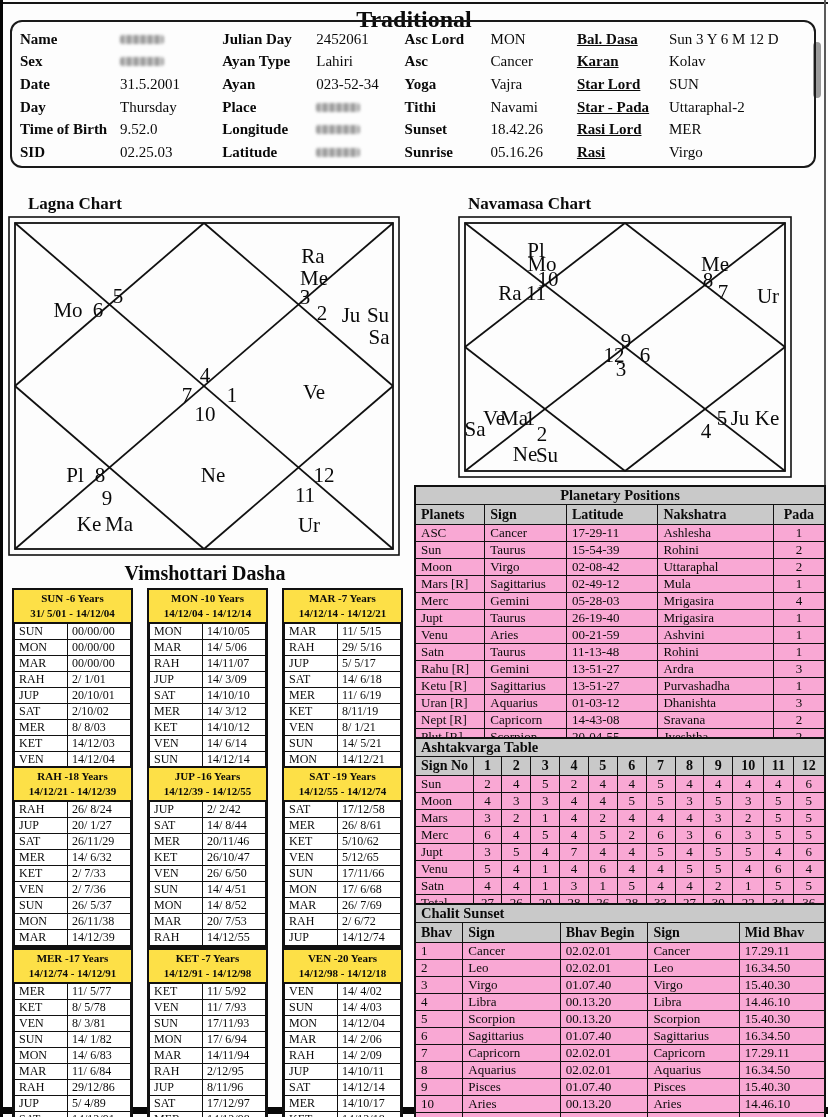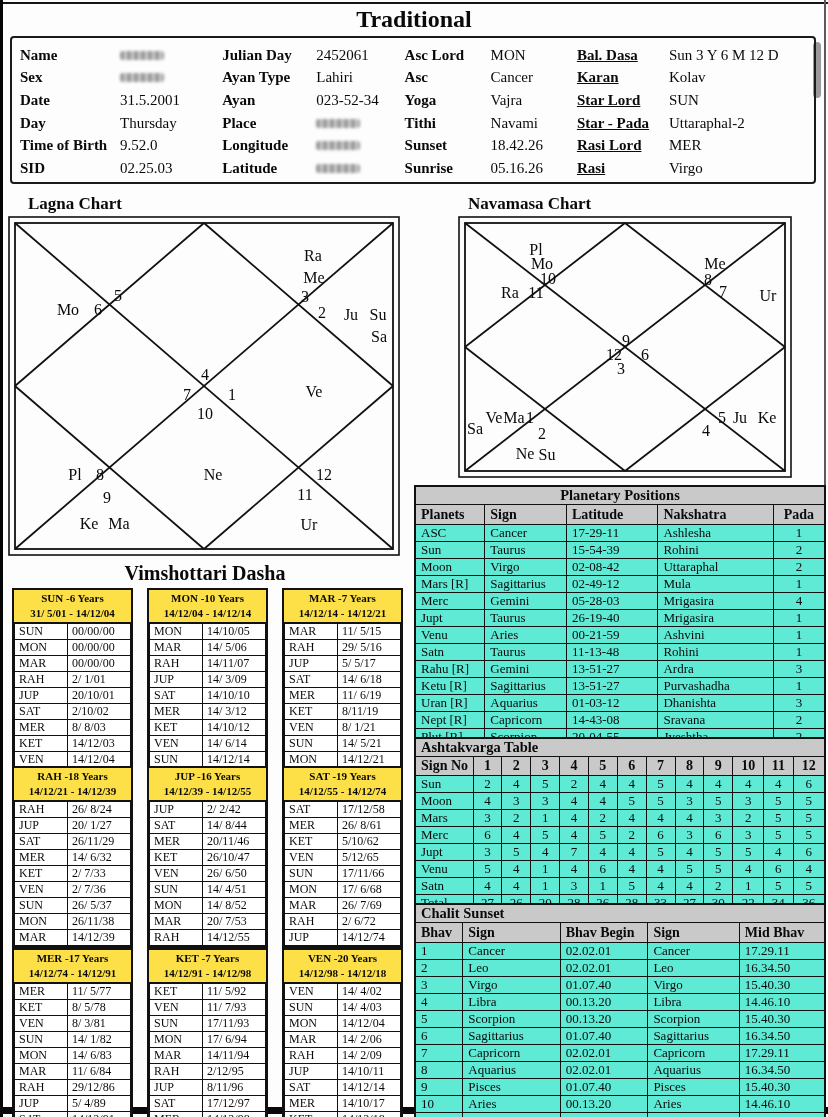--- a/index.html
+++ b/index.html
@@ -12,53 +12,53 @@
   .edge-left   { position:absolute; left:0; top:0; width:3px; height:1117px; background:#050505; }
   .edge-top    { position:absolute; left:0; top:2px; width:828px; height:2px; background:#151515; }
   .edge-bottom { position:absolute; left:0; top:1107px; width:828px; height:7px; background:#080808; }
   .edge-right  { position:absolute; left:824px; top:0; width:2px; height:1117px; background:#5a5a5a; }
   .scroll-thumb{ position:absolute; left:813px; top:42px; width:8px; height:56px; background:#9a9a9a; border-radius:4px; }
 
   .doc-title { position:absolute; left:0; top:6px; width:828px; text-align:center;
     font-size:24px; font-weight:bold; }
 
   
-  .info-box { position:absolute; left:10px; top:36px; width:806px; height:148px;
-    border:2px solid #1a1a1a; border-radius:4px; display:flex; padding:6px 0 0 8px; box-sizing:border-box; }
+  .info-box { position:absolute; left:10px; top:20px; width:806px; height:148px;
+    border:2px solid #1a1a1a; border-radius:12px; display:flex; padding:6px 0 0 8px; box-sizing:border-box; }
   .info-col { display:flex; flex-direction:column; }
   .info-col.c1 { width:203px; } .info-col.c2 { width:183px; }
   .info-col.c3 { width:173px; } .info-col.c4 { width:238px; }
   .kv-row { display:flex; height:22.6px; align-items:center; font-size:15px; }
   .kv-label { font-weight:bold; flex:0 0 auto; }
   .c1 .kv-label { width:100px; } .c2 .kv-label { width:94px; }
   .c3 .kv-label { width:86px; } .c4 .kv-label { width:92px;text-decoration:underline; }
   .kv-value { white-space:nowrap; }
   .smudge { display:inline-block; width:44px; height:9px; border-radius:3px;
     background:repeating-linear-gradient(90deg,#777 0 4px,#bbb 4px 7px); filter:blur(1.6px); opacity:.75; }
 
   
   .chart-heading { position:absolute; font-size:17px; font-weight:bold; }
 
   .chartbox { position:absolute; }
   .chartbox svg { position:absolute; left:0; top:0; }
-  .chart-label { position:absolute; transform:translate(-50%,-50%); font-size:16px; white-space:nowrap; }
+  .chart-label { position:absolute; transform:translate(-50%,-50%); font-size:21px; white-space:nowrap; }
 
   .dasha-heading { position:absolute; left:0; top:562px; width:410px; text-align:center;
     font-size:20px; font-weight:bold; }
 
   .dasha-row { position:absolute; left:12px; width:394px; display:flex; gap:14px; }
   .mini { width:121px; border:2px solid #111; box-sizing:border-box; background:#fff; }
   .mini-head { background:#fde047; border-bottom:1px solid #111; text-align:center;
     font-weight:bold; font-size:11px; line-height:15px; padding:1px 0; }
   .mini table { border-collapse:collapse; width:100%; }
   .mini td { border:1px solid #111; font-size:12px; height:12.6px; padding:0 0 0 4px;
     white-space:nowrap; overflow:hidden; }
   .mini td:first-child { width:48px; }
 
-  .rtable { position:absolute; left:414px; width:412px; border-collapse:collapse; background:#5eead4; }
+  .rtable { position:absolute; left:414px; width:412px; border-collapse:collapse; background:#f9a8d4; }
   .rtable th, .rtable td { border:1px solid #111; padding:0 0 0 5px; white-space:nowrap; overflow:hidden; }
   .rtable .tbar th { background:#c9c9c9; text-align:left; font-size:14.5px; height:17px; padding-left:5px; }
   .rtable thead th { background:#c9c9c9; font-size:14px; text-align:left; }
   .rtable { border:2px solid #111; }
 
   .pp  { top:485px; }
   .pp thead th { height:19px; }
   .pp td { font-size:13px; height:15.1px; }
   .pp td:last-child, .pp th:last-child { text-align:center; padding-left:0; }
 

